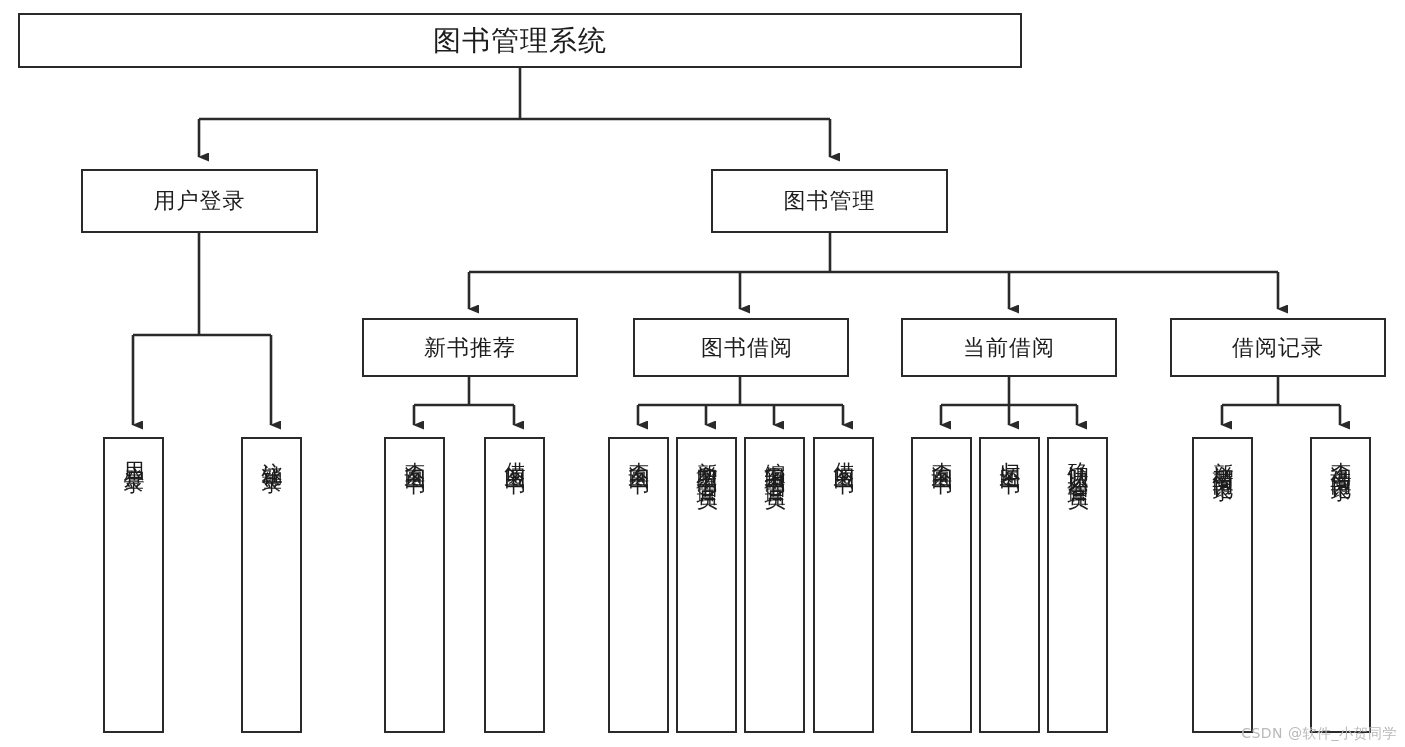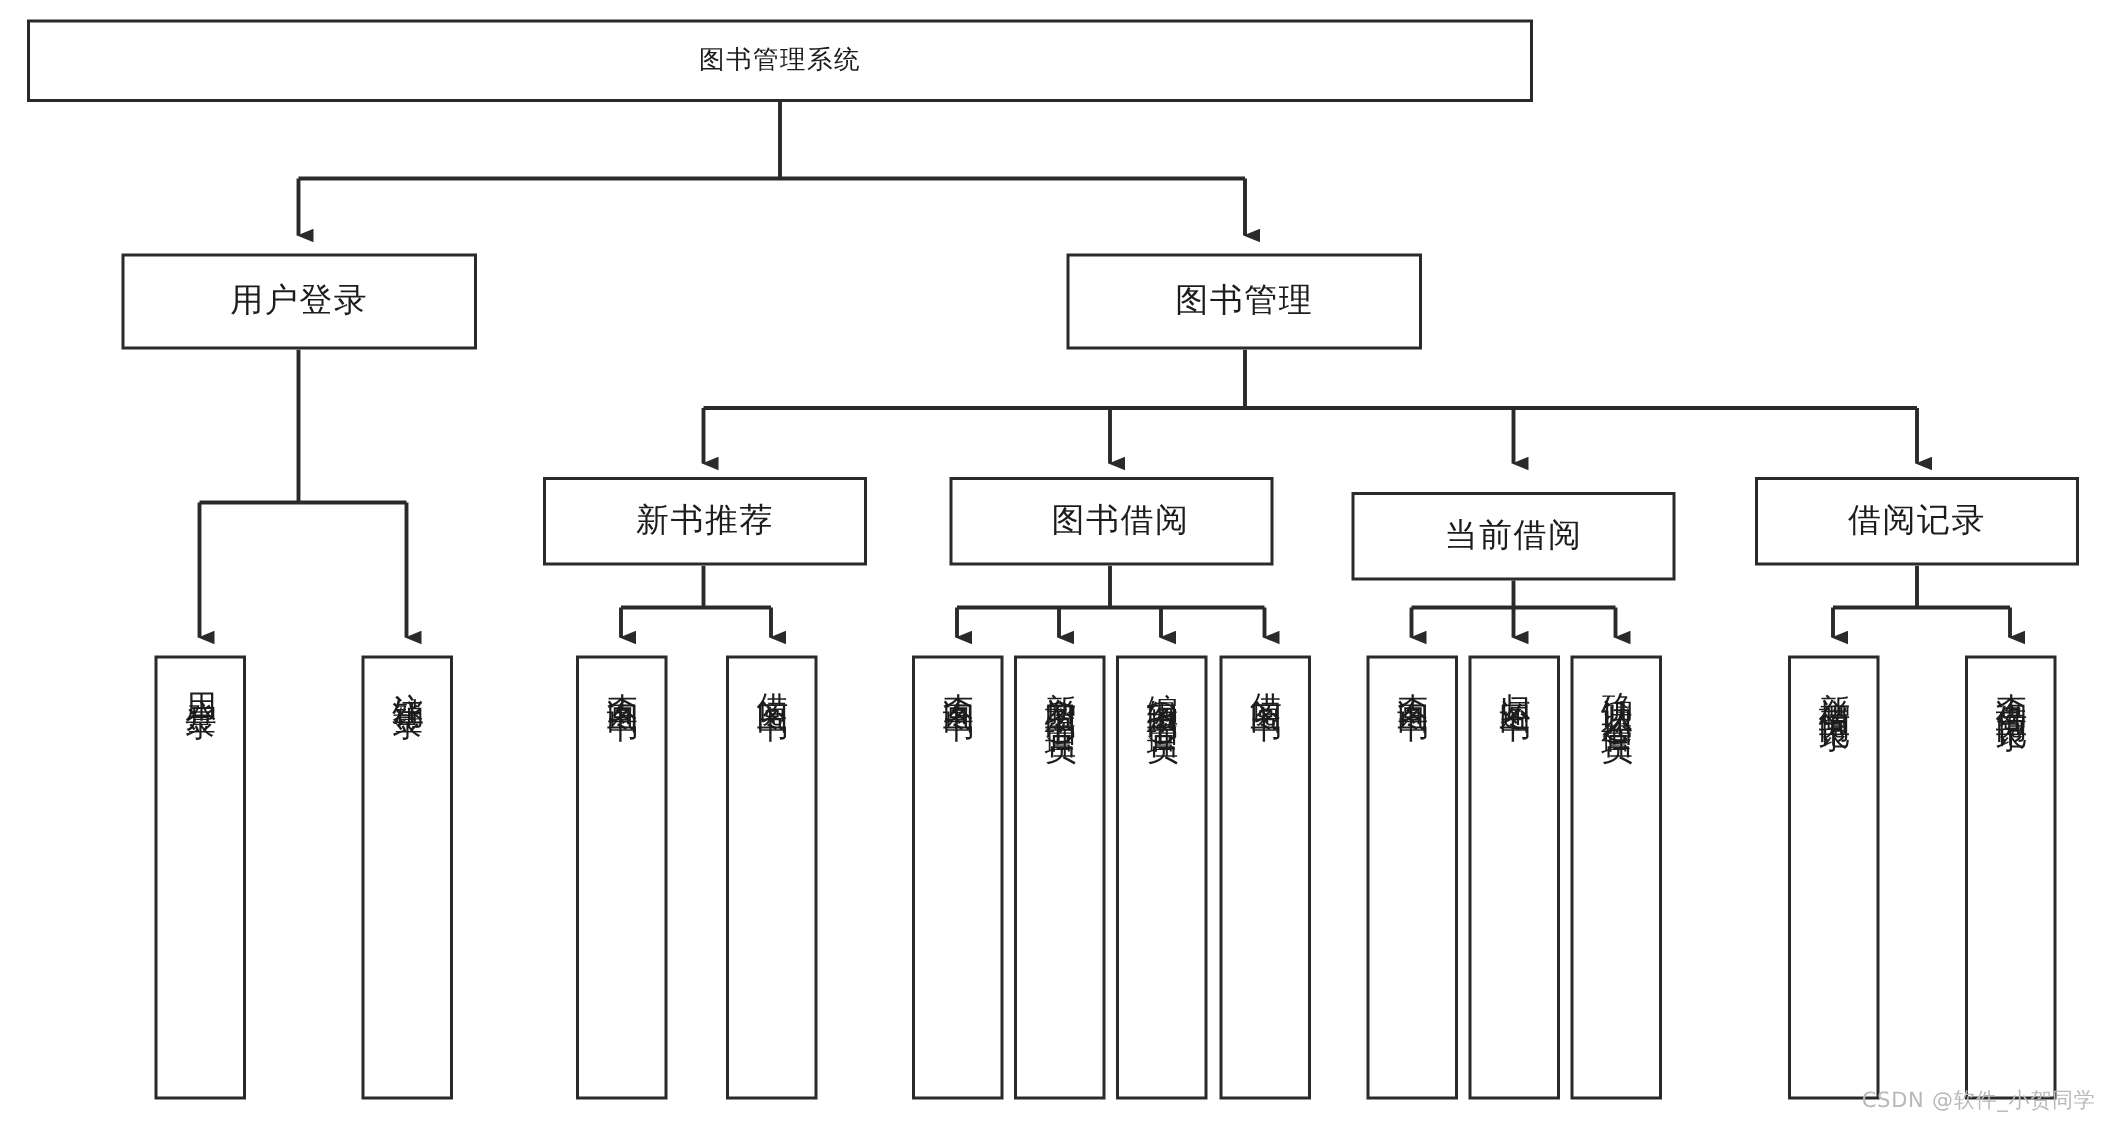--- a/index.html
+++ b/index.html
@@ -37,21 +37,21 @@
   }
   .node .label {
     display: block;
     line-height: 1.18;
   }
   .node.horiz .label {
     font-size: 22px;
     letter-spacing: 1px;
   }
   .node.root .label {
-    font-size: 17px;
+    font-size: 28px;
     letter-spacing: 1px;
   }
   .node.vert {
     align-items: flex-start;
     padding-top: 6px;
   }
   .node.vert .label {
     writing-mode: vertical-rl;
     text-orientation: upright;
     font-size: 21px;
@@ -134,21 +134,21 @@
   <div class="node horiz" style="left:711px; top:169px; width:237px; height:64px;">
     <span class="label">图书管理</span>
   </div>
 
   <div class="node horiz" style="left:362px; top:318px; width:216px; height:59px;">
     <span class="label">新书推荐</span>
   </div>
   <div class="node horiz" style="left:633px; top:318px; width:216px; height:59px;padding-left:12px;">
     <span class="label">图书借阅</span>
   </div>
-  <div class="node horiz" style="left:901px; top:328px; width:216px; height:59px;">
+  <div class="node horiz" style="left:901px; top:318px; width:216px; height:59px;">
     <span class="label">当前借阅</span>
   </div>
   <div class="node horiz" style="left:1170px; top:318px; width:216px; height:59px;">
     <span class="label">借阅记录</span>
   </div>
 
   <div class="node vert" style="left:103px; top:437px; width:61px; height:296px;">
     <span class="label">用户登录</span>
   </div>
   <div class="node vert" style="left:241px; top:437px; width:61px; height:296px;">

